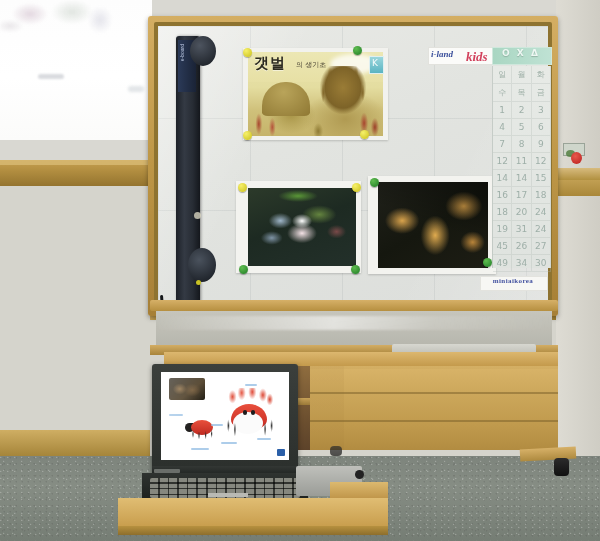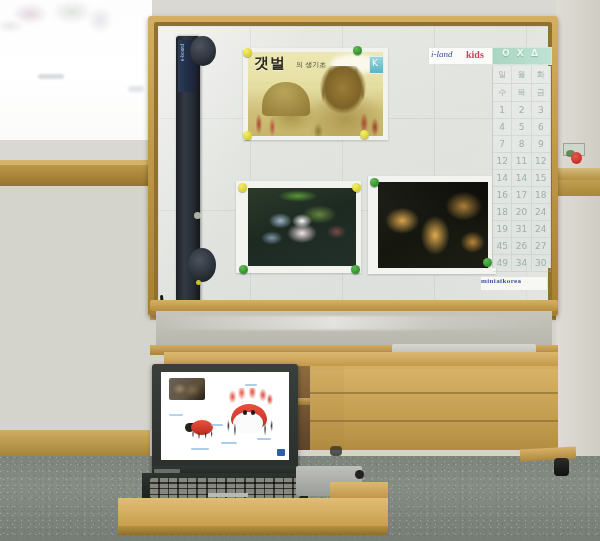--- a/index.html
+++ b/index.html
@@ -183,45 +183,45 @@
        radial-gradient(ellipse 22px 30px at 52% 62%, #e0ab4f 0%, rgba(0,0,0,0) 66%),
        radial-gradient(ellipse 28px 22px at 78% 28%, #d7a049 0%, rgba(0,0,0,0) 66%),
        radial-gradient(ellipse 18px 16px at 86% 70%, #b9853a 0%, rgba(0,0,0,0) 68%),
        linear-gradient(150deg,#20211a,#15170f 50%,#1d1d14);}
   .photo-b-shadow{position:absolute;left:378px;top:182px;width:110px;height:86px;
      background:linear-gradient(200deg, rgba(0,0,0,.45), rgba(0,0,0,0) 50%);}
 
   
   .brand-box{position:absolute;left:428px;top:47px;width:63px;height:16px;
      background:#fbfbf9;border:1px solid #e2e2dd;}
-  .brand-i{position:absolute;left:431px;top:49px;font-size:9px;font-weight:normal;
+  .brand-i{position:absolute;left:431px;top:49px;font-size:9px;font-weight:bold;
      color:#3a4f9b;font-style:italic;font-family:"Liberation Serif",serif;}
-  .brand-k{position:absolute;left:466px;top:49px;font-size:10px;font-weight:bold;
-     color:#d2405c;font-family:"Liberation Serif",serif;}
+  .brand-k{position:absolute;left:466px;top:49px;font-size:13px;font-weight:bold;
+     color:#d2405c;font-style:italic;font-family:"Liberation Serif",serif;}
   .brand-tag{position:absolute;left:492px;top:47px;width:58px;height:16px;
      background:linear-gradient(90deg,#a9d6c2,#bfe2d4);border:1px solid #cfe7dc;}
   .brand-tag-txt{position:absolute;left:494px;top:48px;width:54px;text-align:center;
      font-size:9px;color:#eef7f3;letter-spacing:2px;font-weight:bold;
      font-family:"DejaVu Sans",sans-serif;text-shadow:0 1px 1px rgba(120,150,135,.6);}
 
   .cal{position:absolute;left:492px;top:66px;width:58px;height:202px;
      background:linear-gradient(180deg,#e7eae6,#dfe3df);
      border-left:1px solid rgba(160,170,165,.45);}
   .cal-row{display:flex;height:auto;}
   .cal-cell{flex:1;text-align:center;font-size:8px;line-height:12px;
      color:#a8b4ae;font-family:"DejaVu Sans",sans-serif;
      border-bottom:1px solid rgba(175,185,180,.30);
      border-right:1px solid rgba(175,185,180,.30);}
   .cal-cell.hdr{font-size:8px;color:#9fb0a8;height:17px;line-height:17px;}
   .cal-cell.num{height:16px;line-height:16px;font-size:9px;color:#9eafa8;}
 
   
   .brandlbl{position:absolute;left:480px;top:276px;width:66px;height:13px;
      background:#f7f7f4;border:1px solid #e3e3de;}
-  .brandlbl-txt{position:absolute;left:481px;top:277px;width:64px;
+  .brandlbl-txt{position:absolute;left:481px;top:277px;width:64px;text-align:center;
      font-size:7px;color:#4352a0;letter-spacing:.4px;font-weight:bold;
      font-family:"Liberation Serif",serif;}
 
   
   .tray-top{position:absolute;left:150px;top:300px;width:408px;height:11px;
      background:linear-gradient(180deg,#d6b067,#b68f40);border-radius:2px;}
   .tray-back{position:absolute;left:156px;top:311px;width:396px;height:36px;
      background:linear-gradient(180deg,#c6c5bc,#b6b6ad);}
   .tray-back-sheen{position:absolute;left:156px;top:316px;width:396px;height:14px;
      background:linear-gradient(100deg,rgba(255,255,255,0) 0%,rgba(255,255,255,.55) 45%,

